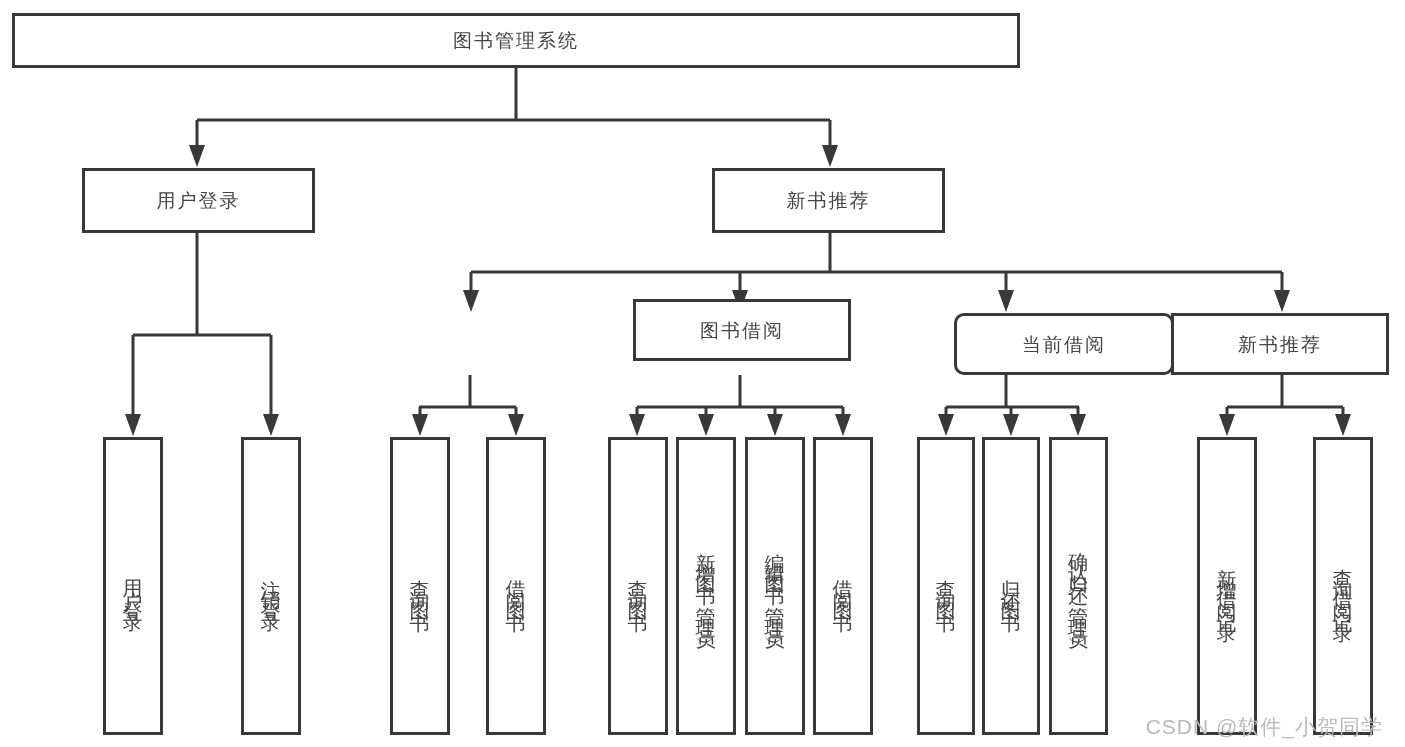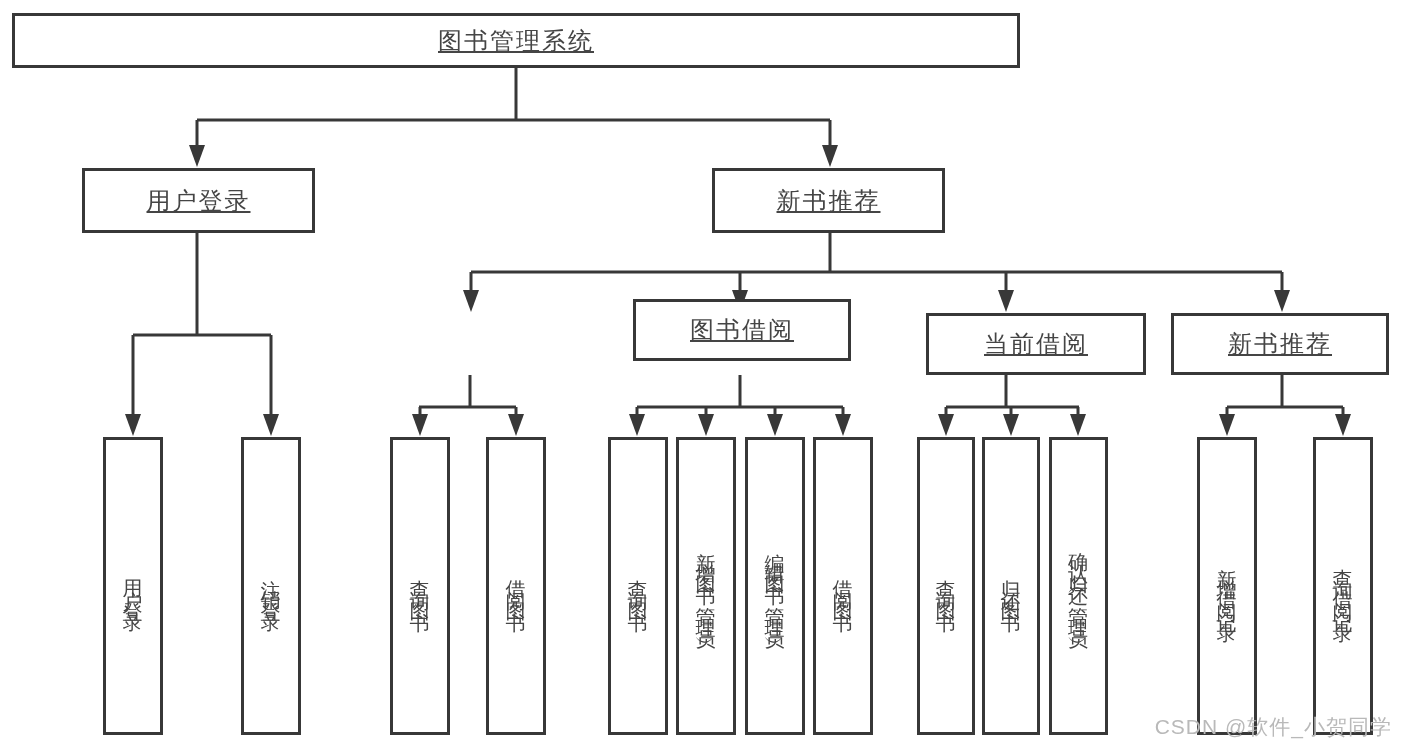--- a/index.html
+++ b/index.html
@@ -21,62 +21,61 @@
   }
   .box{
     position:absolute;
     background:#ffffff;
     border:3px solid var(--line);
     display:flex;align-items:center;justify-content:center;
     z-index:1;
     color:var(--text);
   }
   .hbox span{
-    font-size:24px;
+    font-size:19px;
     letter-spacing:2px;
     white-space:nowrap;
     line-height:1;
-    text-decoration:underline;
   }
   .vbox span{
     writing-mode:vertical-rl;
     text-orientation:mixed;
     font-size:20px;
     letter-spacing:11px;
     line-height:1;
     white-space:nowrap;
   }
   
   .n-root   {left:12px;  top:13px;  width:1008px; height:55px;}
   
   .n-login  {left:82px;  top:168px; width:233px;  height:65px;}
   .n-mgmt   {left:712px; top:168px; width:233px;  height:65px;}
   
   .n-l3a    {left:360px; top:313px; width:220px;  height:62px;}
   .n-l3b    {left:633px; top:299px; width:218px;  height:62px;}
-  .n-l3c    {left:926px; top:313px; width:220px;  height:62px;}
+  .n-l3c    {left:954px; top:313px; width:220px;  height:62px;border-radius:10px;}
   .n-l3d    {left:1171px;top:313px; width:218px;  height:62px;}
   
   .leaf     {top:437px;  height:298px;}
   .lf1 {left:103px; width:60px;}
   .lf2 {left:241px; width:60px;}
   .lf3 {left:390px; width:60px;}
   .lf4 {left:486px; width:60px;}
   .lf5 {left:608px; width:60px;}
   .lf6 {left:676px; width:60px;}
   .lf7 {left:745px; width:60px;}
   .lf8 {left:813px; width:60px;}
   .lf9 {left:917px; width:58px;}
   .lf10{left:982px; width:58px;}
   .lf11{left:1049px;width:59px;}
   .lf12{left:1197px;width:60px;}
   .lf13{left:1313px;width:60px;}
   #watermark{
     position:absolute;
-    right:13px;bottom:6px;
+    right:22px;bottom:6px;
     z-index:3;
     color:var(--wm);
     font-size:21px;
     letter-spacing:1px;
     white-space:nowrap;
   }
 </style>
 </head>
 <body>
 

